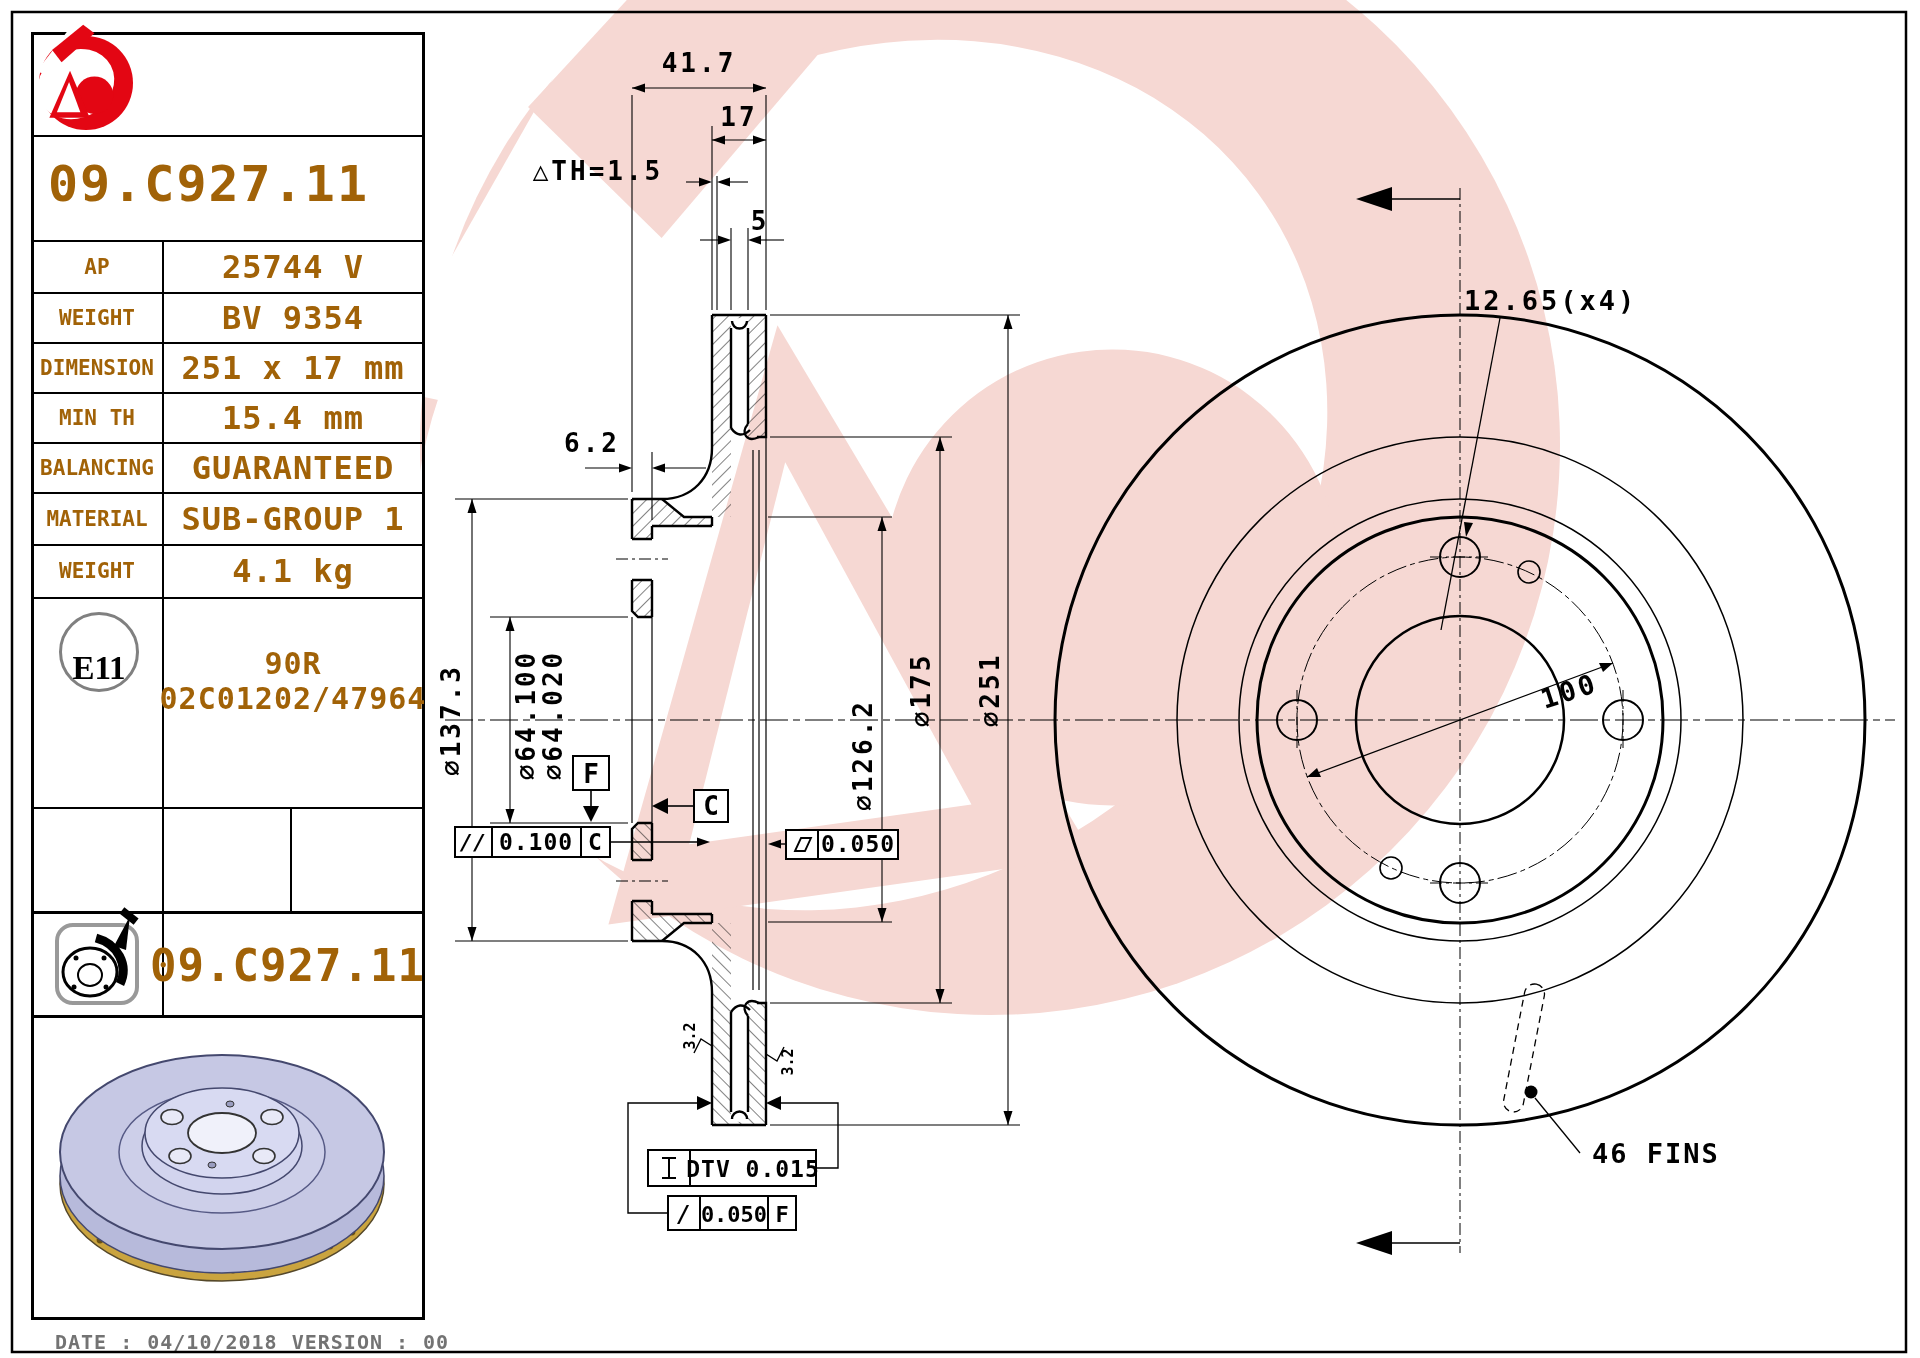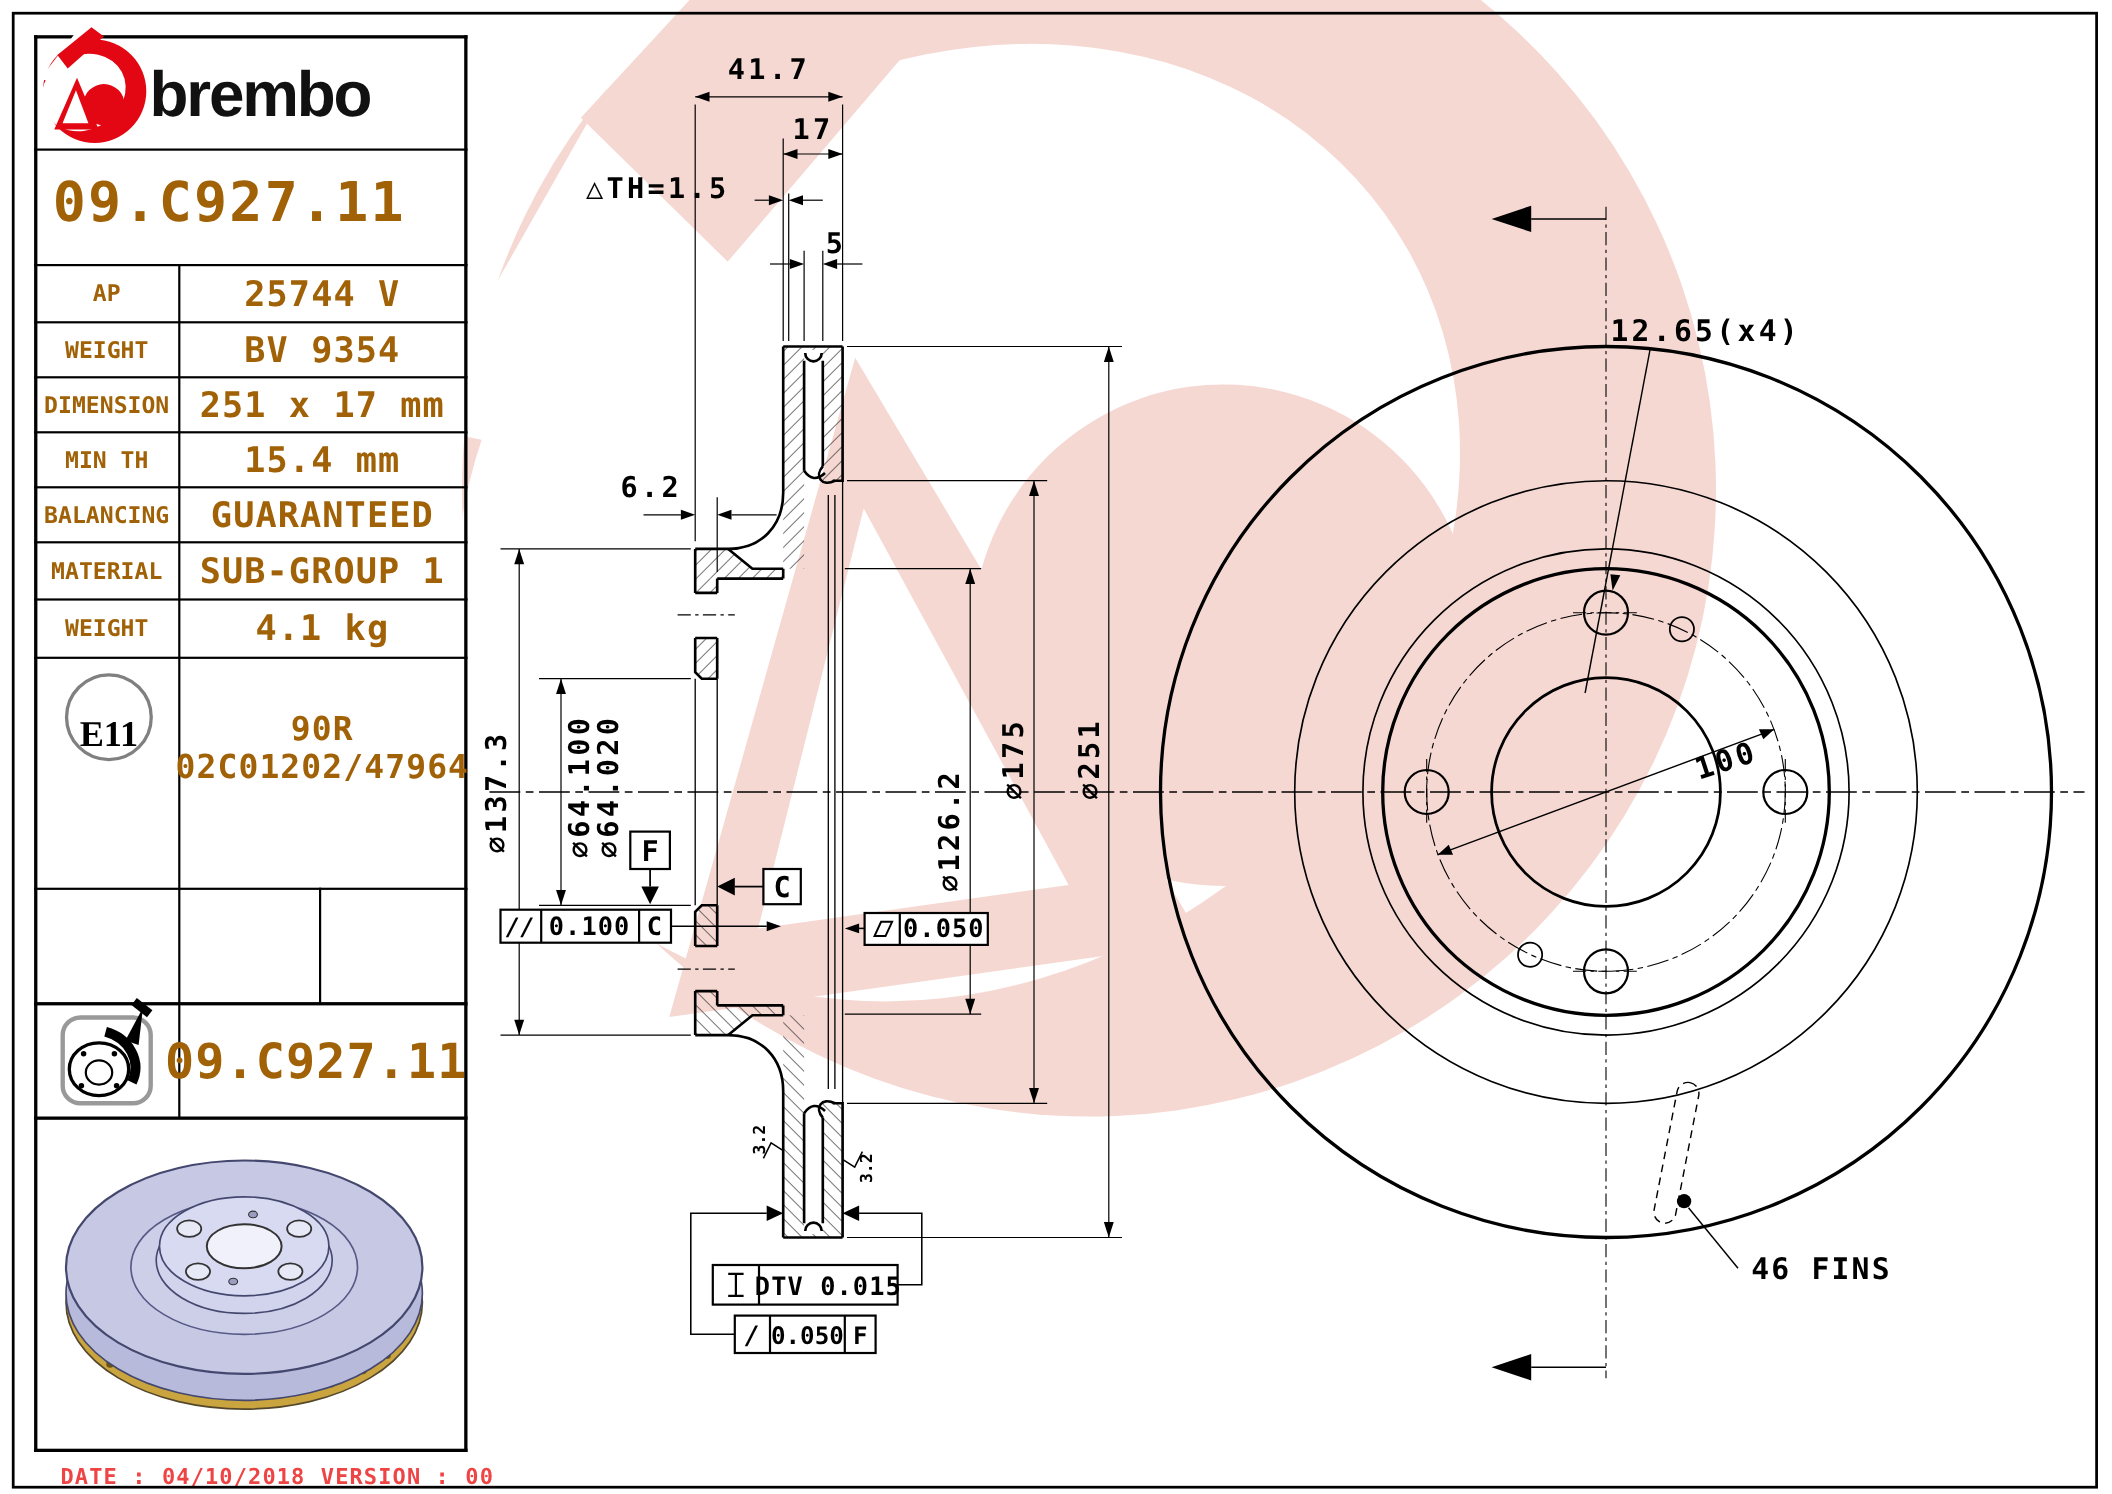--- a/index.html
+++ b/index.html
@@ -13,21 +13,21 @@
   .cellText{position:absolute;color:#a16207;white-space:nowrap;}
   .lbl{font-weight:bold;font-size:21px;letter-spacing:0px;transform:translate(-50%,-50%);}
   .val{font-weight:bold;font-size:32px;letter-spacing:1px;transform:translate(-50%,-50%);text-align:center;}
   .brand{font-family:"Liberation Sans",sans-serif;font-weight:bold;font-size:58px;letter-spacing:-2px;color:#111;}
   .pn{font-weight:bold;font-size:50px;letter-spacing:2px;}
   .pn2{font-weight:bold;font-size:44px;letter-spacing:1px;}
   .e11circ{position:absolute;left:59px;top:612px;width:74px;height:74px;border:3px solid #808080;
            border-radius:50%;display:flex;align-items:center;justify-content:center;}
   .e11txt{font-family:"Liberation Serif",serif;font-weight:bold;font-size:33px;color:#000;margin-top:32px;}
   .homline{font-weight:bold;font-size:30px;letter-spacing:1px;transform:translate(-50%,-50%);margin-top:40px;}
-  .datebar{position:absolute;left:55px;top:1330px;font-weight:bold;font-size:20px;letter-spacing:1px;color:#ef4444;}
+  .datebar{position:absolute;left:55px;top:1330px;font-weight:bold;font-size:20px;letter-spacing:1px;color:#737373;}
   .datebar span{margin-right:14px;}
 </style>
 </head>
 <body>
 
 <div id="sheet">
 
   <svg class="layer" width="1920" height="1358" viewBox="0 0 1920 1358">
     <defs>
       <g id="bmark">
@@ -57,21 +57,20 @@
     <div class="tline" style="left:31px;top:442px;width:394px;height:2px;"></div>
     <div class="tline" style="left:31px;top:492px;width:394px;height:2px;"></div>
     <div class="tline" style="left:31px;top:544px;width:394px;height:2px;"></div>
     <div class="tline" style="left:31px;top:597px;width:394px;height:2px;"></div>
     <div class="tline" style="left:31px;top:807px;width:394px;height:2px;"></div>
     <div class="tline" style="left:31px;top:911px;width:394px;height:3px;"></div>
     <div class="tline" style="left:31px;top:1015px;width:394px;height:3px;"></div>
     <div class="tline" style="left:162px;top:240px;width:2px;height:777px;"></div>
     <div class="tline" style="left:290px;top:807px;width:2px;height:106px;"></div>
 
-    <div class="cellText brand" style="left:136px;top:52px;">brembo</div>
     <div class="cellText pn" style="left:48px;top:155px;">09.C927.11</div>
 
     <div class="cellText lbl" style="left:97px;top:267px;">AP</div>
     <div class="cellText val" style="left:293px;top:267px;">25744 V</div>
     <div class="cellText lbl" style="left:97px;top:318px;">WEIGHT</div>
     <div class="cellText val" style="left:293px;top:318px;">BV 9354</div>
     <div class="cellText lbl" style="left:97px;top:368px;">DIMENSION</div>
     <div class="cellText val" style="left:293px;top:368px;">251 x 17 mm</div>
     <div class="cellText lbl" style="left:97px;top:418px;">MIN TH</div>
     <div class="cellText val" style="left:293px;top:418px;">15.4 mm</div>

